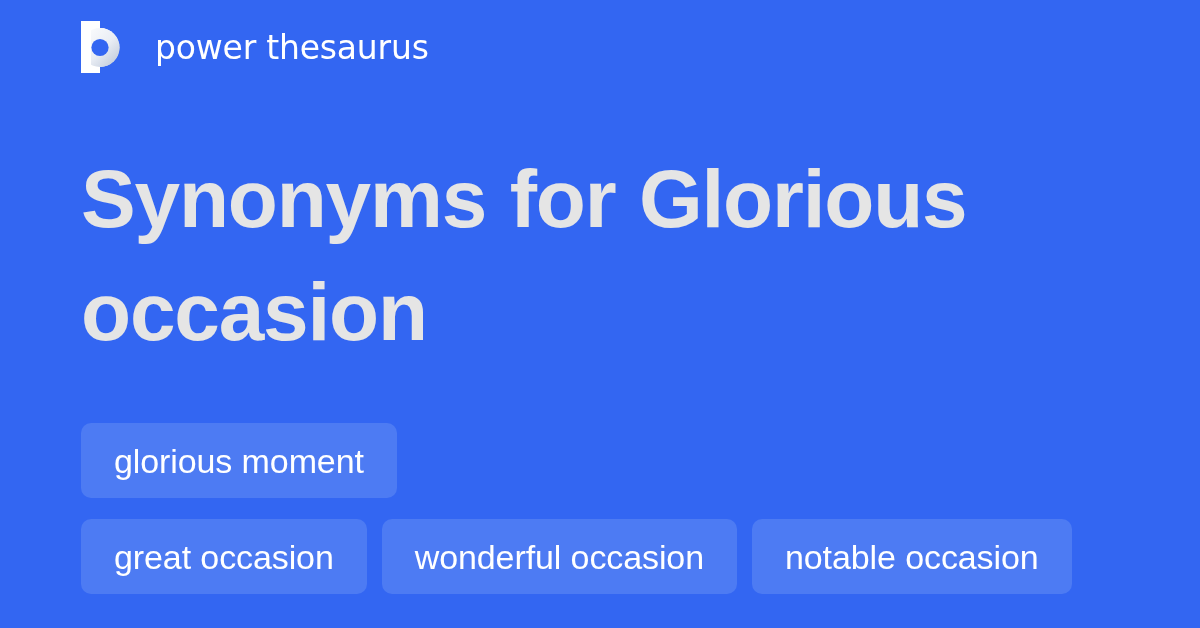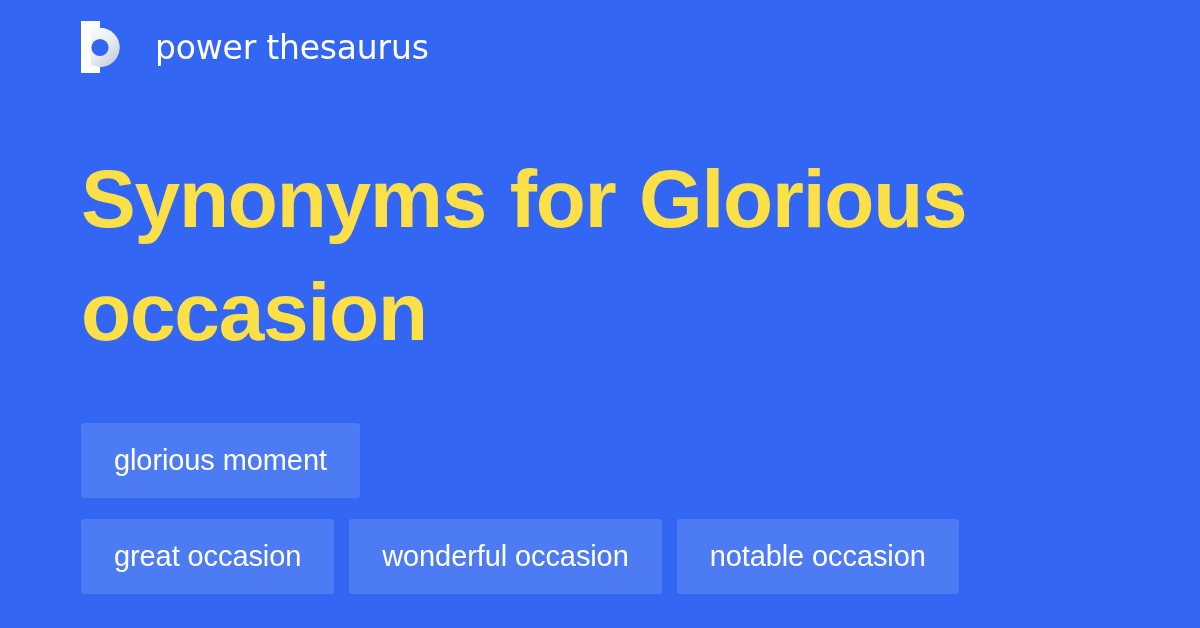--- a/index.html
+++ b/index.html
@@ -53,21 +53,21 @@
     font-family: "DejaVu Sans", "Liberation Sans", sans-serif;
   }
 
   
   .headline {
     position: absolute;
     left: 81px;
     top: 142px;
     width: 1000px;
     margin: 0;
-    color: #fde047;
+    color: #e5e5e5;
     font-size: 82px;
     line-height: 113px;
     font-weight: 700;
     letter-spacing: -1.2px;
     word-spacing: 2px;
   }
 
   
   .chips {
     position: absolute;
@@ -80,28 +80,28 @@
     display: flex;
     align-items: flex-start;
     margin-bottom: 21px;
   }
   .chip-row:last-child { margin-bottom: 0; }
 
   .chip {
     height: 75px;
     box-sizing: border-box;
     background: #4d7bf3;
-    border-radius: 3px;
+    border-radius: 10px;
     margin-right: 15px;
     padding: 0 33px;
     display: flex;
     align-items: center;
     justify-content: center;
     color: #ffffff;
-    font-size: 29px;
+    font-size: 34px;
     line-height: 1;
     font-weight: 400;
     letter-spacing: -0.1px;
     white-space: nowrap;
   }
   .chip:last-child { margin-right: 0; }
 </style>
 </head>
 <body>
 

